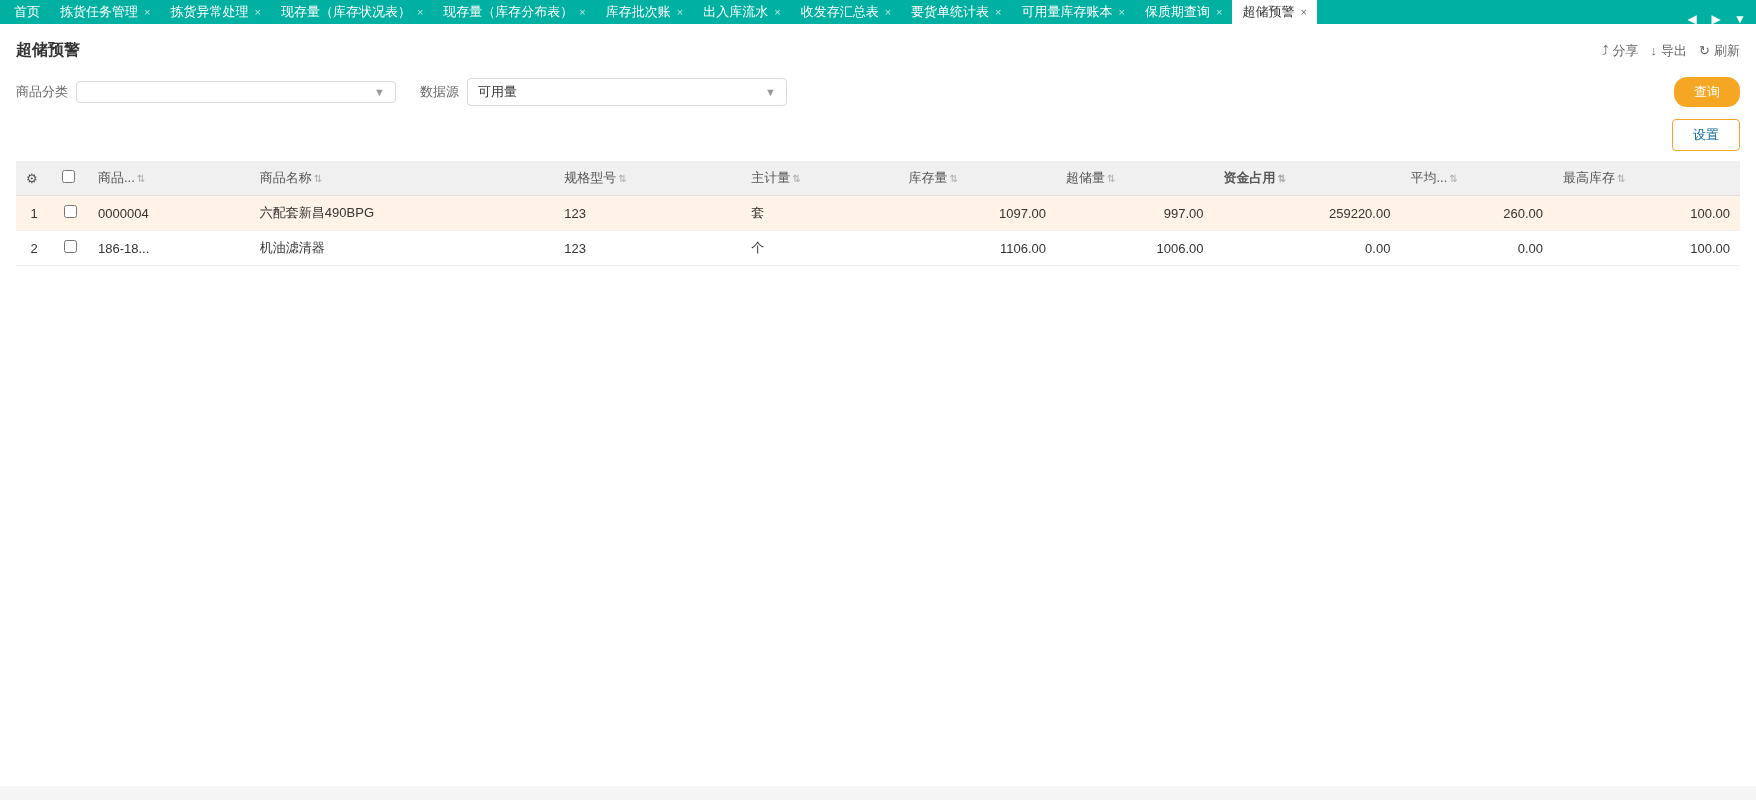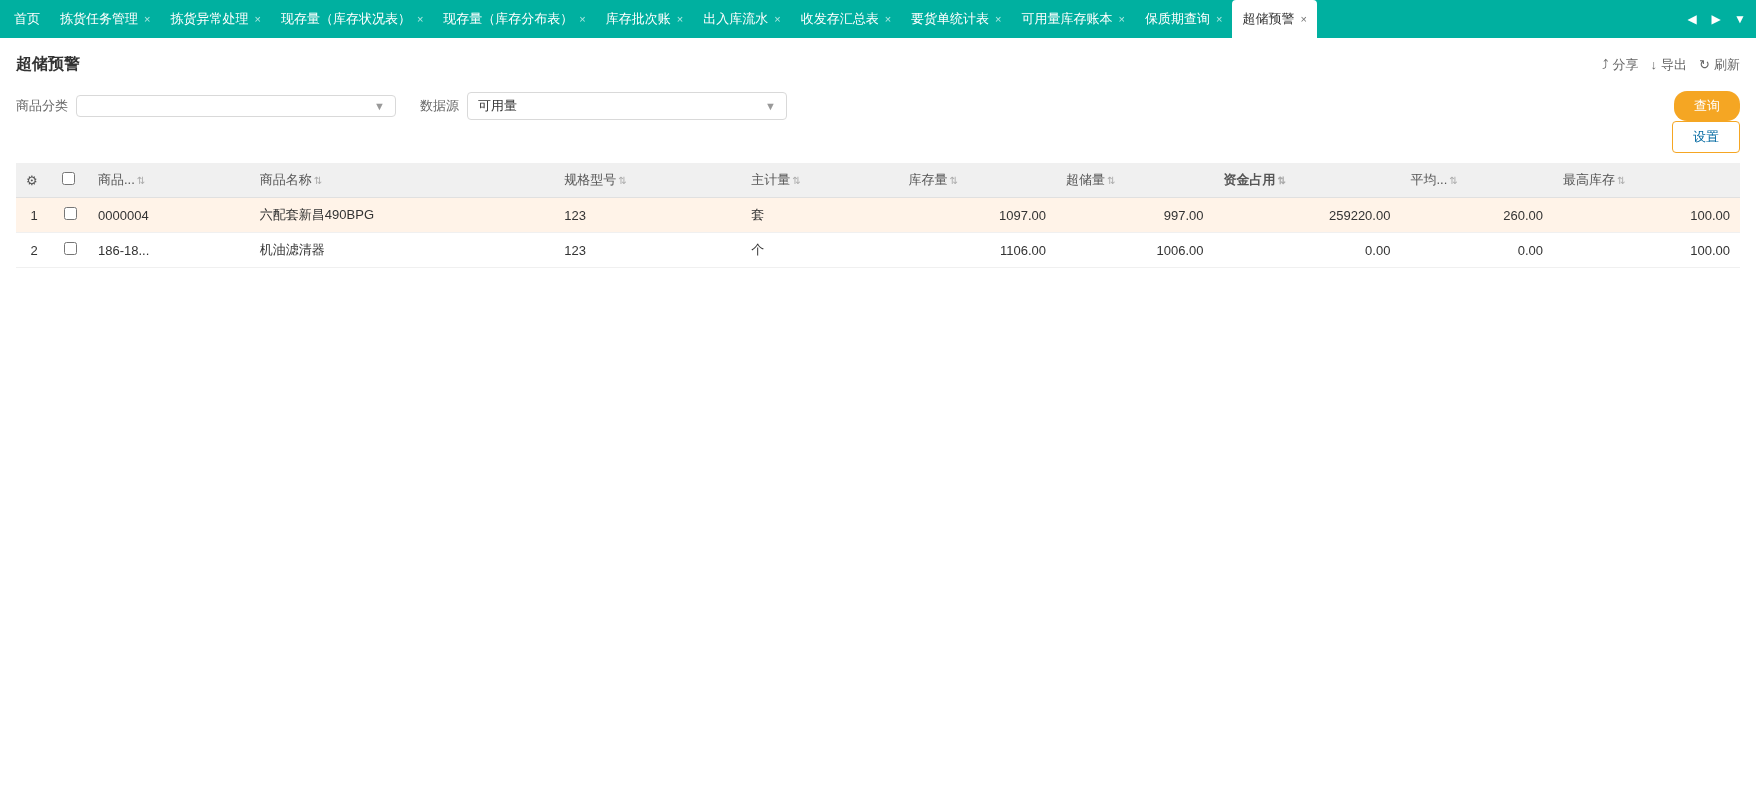--- a/index.html
+++ b/index.html
@@ -2,21 +2,21 @@
 <html><head>
   <meta charset="utf-8">
   <style>
     * { box-sizing: border-box; margin: 0; padding: 0; }
     body { font-family: "Microsoft YaHei", "PingFang SC", sans-serif; font-size: 13px; background: #f5f5f5; color: #333; }
 
     
     .top-nav {
       display: flex;
       background: #00b0a0;
-      height: 38px;
+      height: 24px;
       padding: 0 4px;
       overflow: hidden;
     }
     .nav-item {
       display: flex;
       align-items: center;
       color: #fff;
       white-space: nowrap;
       padding: 0 10px;
       height: 38px;
@@ -80,20 +80,21 @@
       color: #666;
       cursor: pointer;
       font-size: 13px;
     }
 
     
     .filter-row {
       display: flex;
       align-items: center;
       gap: 24px;
+      margin-bottom: 12px;
     }
     .filter-group {
       display: flex;
       align-items: center;
       gap: 8px;
     }
     .filter-label {
       color: #666;
       font-size: 13px;
       white-space: nowrap;

